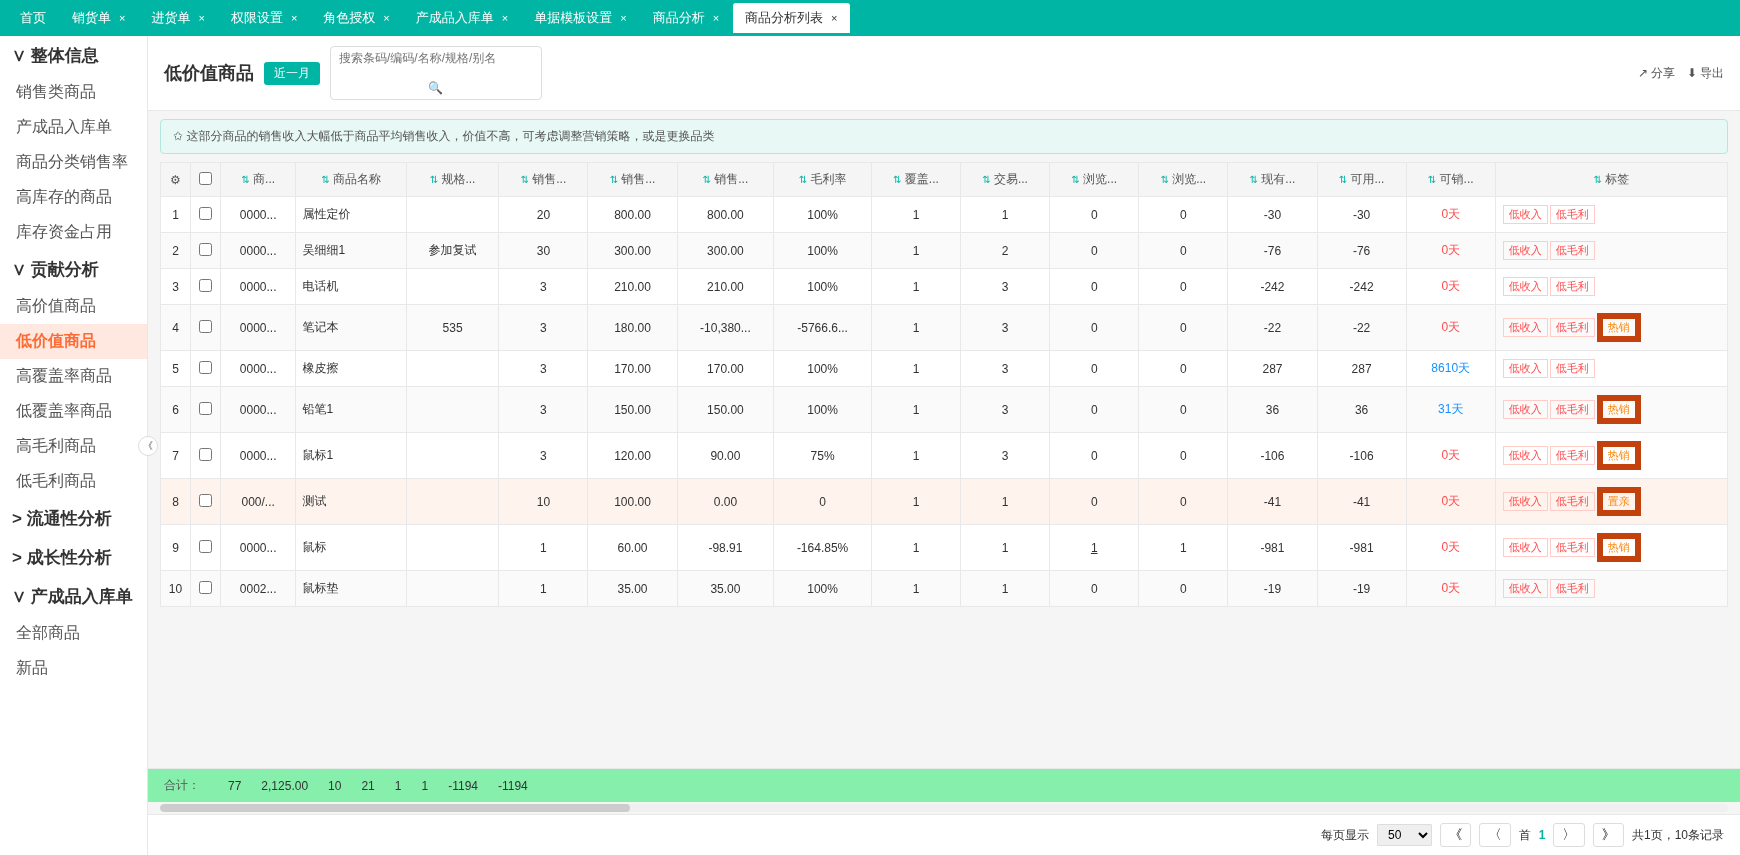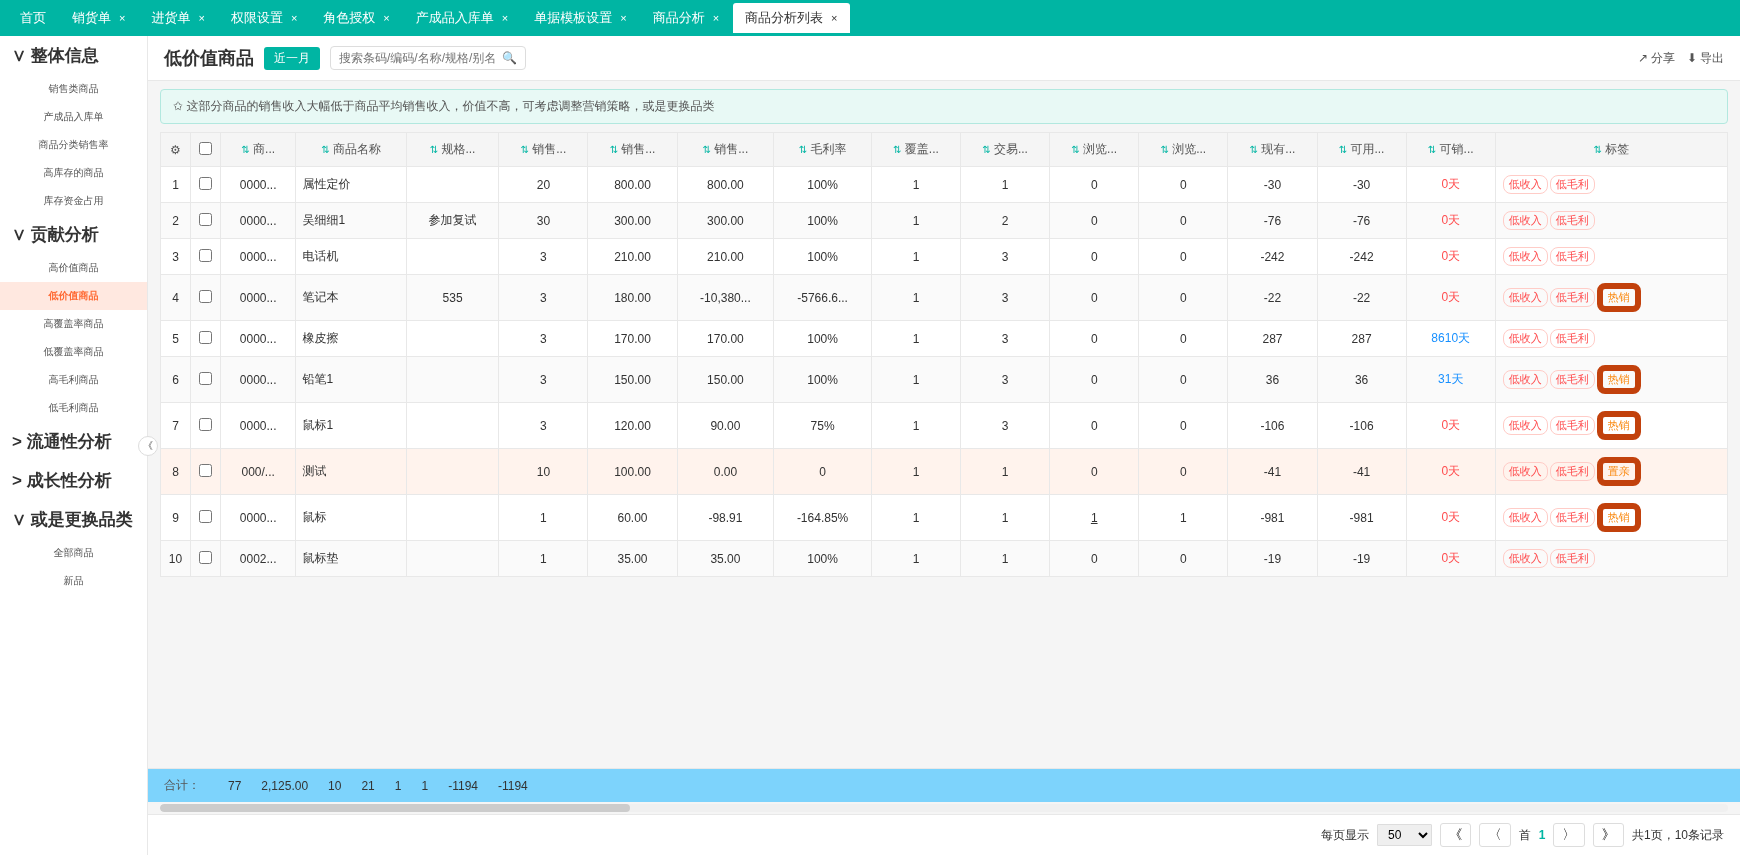--- a/index.html
+++ b/index.html
@@ -46,22 +46,21 @@
       font-size: 17px;
       cursor: pointer;
       display: flex;
       align-items: center;
       gap: 4px;
     }
     .sidebar-item {
       padding: 7px 16px;
       color: #555;
       cursor: pointer;
-      font-size: 10px;
-      text-align: center;
+      font-size: 16px;
     }
     .sidebar-item.active { background: #ffe8e0; color: #ff6b35; font-weight: bold; }
 
     
     .main-content {
       flex: 1;
       display: flex;
       flex-direction: column;
       overflow: hidden;
       background: #f5f5f5;
@@ -87,26 +86,27 @@
       border: none;
       padding: 3px 10px;
       border-radius: 3px;
       cursor: pointer;
       font-size: 12px;
     }
     .search-box {
       border: 1px solid #ddd;
       border-radius: 4px;
       padding: 4px 8px;
-      width: 196px;
+      width: 212px;
       font-size: 12px;
       color: #999;
       display: flex;
       align-items: center;
-      gap: 4px;
+      gap: 16px;
+      flex-direction: column;
     }
     .search-box input {
       border: none;
       outline: none;
       font-size: 12px;
       color: #999;
       width: 100%;
     }
     .header-actions {
       margin-left: auto;
@@ -166,33 +166,33 @@
     tbody tr.highlight { background: #fff3ed; }
     tbody td {
       padding: 7px 6px;
       border: 1px solid #e8e8e8;
       text-align: center;
       color: #333;
     }
     .tag {
       display: inline-block;
       padding: 1px 5px;
-      border-radius: 8px;
+      border-radius: 0;
       font-size: 11px;
       margin: 1px;
     }
     .tag-red { color: #ff4d4f; border: 1px solid #ffccc7; }
     .tag-orange { color: #fa8c16; border: 6px solid #c2410c; }
     .underline { text-decoration: underline; cursor: pointer; }
     .days-red { color: #ff4d4f; }
     .days-blue { color: #1890ff; }
 
     
     .footer-bar {
-      background: #7dd3fc;
+      background: #86efac;
       border-top: 1px solid #e8e8e8;
       padding: 8px 16px;
       display: flex;
       align-items: center;
       font-size: 12px;
     }
     .footer-label { color: #555; margin-right: 8px; }
     .footer-values { display: flex; gap: 20px; color: #333; margin-left: 20px; }
 
     
@@ -294,21 +294,21 @@
       <div class="sidebar-item">高价值商品</div>
       <div class="sidebar-item active">低价值商品</div>
       <div class="sidebar-item">高覆盖率商品</div>
       <div class="sidebar-item">低覆盖率商品</div>
       <div class="sidebar-item">高毛利商品</div>
       <div class="sidebar-item">低毛利商品</div>
 
       <div class="sidebar-group-title">&gt; 流通性分析</div>
       <div class="sidebar-group-title">&gt; 成长性分析</div>
 
-      <div class="sidebar-group-title">∨ 或是更换品类</div>
+      <div class="sidebar-group-title">∨ 产成品入库单</div>
       <div class="sidebar-item">全部商品</div>
       <div class="sidebar-item">新品</div>
     </div>
     <div style="position:absolute; top:50%; right:-10px; transform:translateY(-50%); background:#fff; border:1px solid #ddd; border-radius:50%; width:20px; height:20px; cursor:pointer; display:flex; align-items:center; justify-content:center; font-size:10px; z-index:10;">《</div>
   </div>
 
   <div class="main-content">
 
     <div class="page-header">
       <span class="page-title">低价值商品</span>

